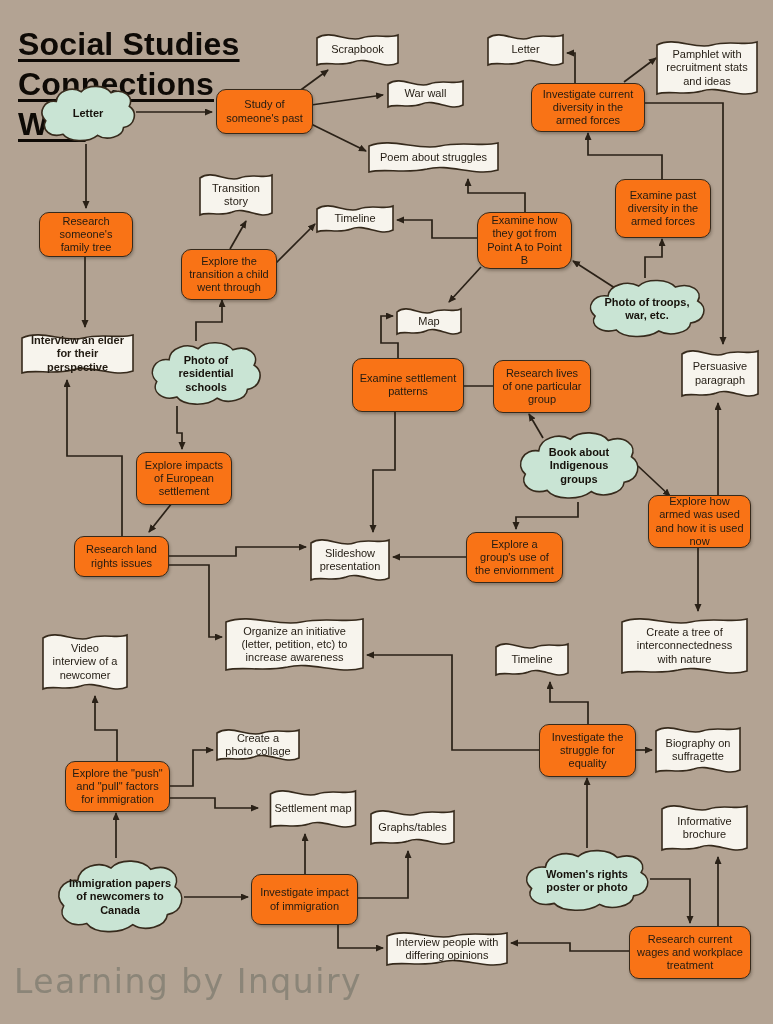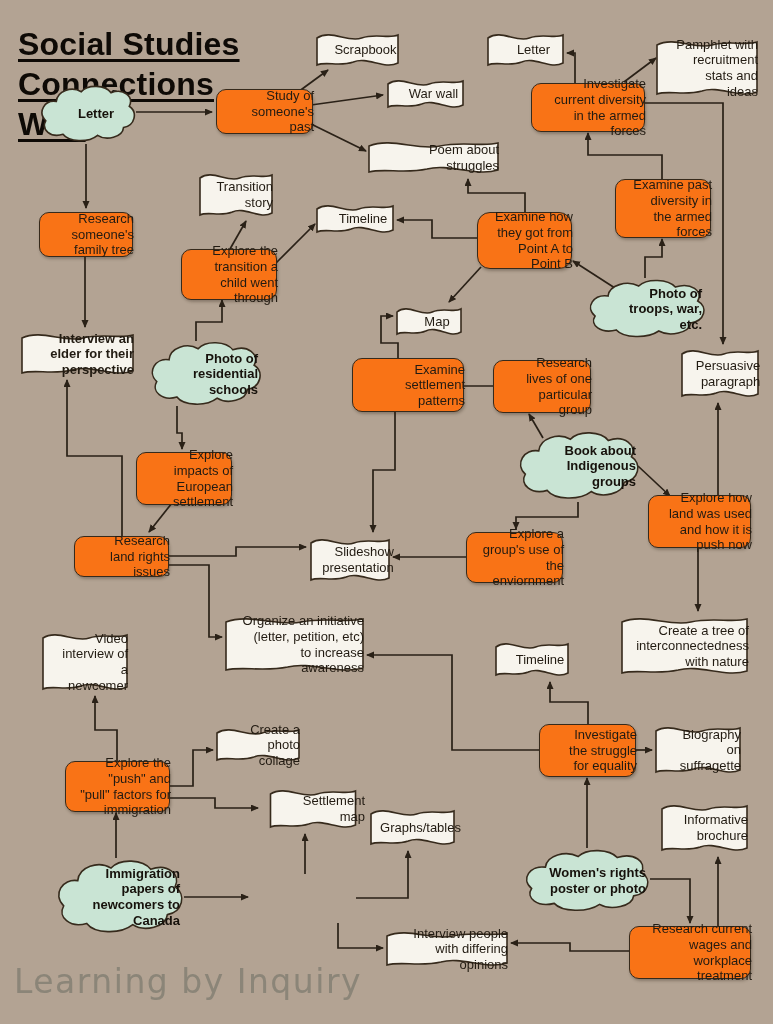--- a/index.html
+++ b/index.html
@@ -14,23 +14,23 @@
     white-space:pre-line;text-decoration:underline;
     text-decoration-thickness:2.5px;text-underline-offset:4px;
     letter-spacing:.2px;
   }
   #edges{position:absolute;left:0;top:0;z-index:1;}
   #edges polyline{fill:none;stroke:#2a2117;stroke-width:1.7px;}
   #nodes{position:absolute;left:0;top:0;width:100%;height:100%;z-index:2;}
   .node{position:absolute;}
   .node .shape{position:absolute;left:0;top:0;width:100%;height:100%;}
   .node .lbl{
-    position:absolute;left:8px;top:0;width:100%;height:100%;
-    display:flex;align-items:center;justify-content:center;text-align:right;
-    font-size:13px;line-height:1.2;color:#221b12;padding:0 4px;box-sizing:border-box;
+    position:absolute;left:0;top:0;width:100%;height:100%;
+    display:flex;align-items:center;justify-content:center;text-align:center;
+    font-size:11px;line-height:1.2;color:#221b12;padding:0 4px;box-sizing:border-box;
   }
   .node.rect{
     background:#f97316;border:1.6px solid #362a1c;border-radius:10px;
     box-shadow:1px 2px 3px rgba(40,30,15,.3);
   }
   .node.rect .lbl{padding:0 6px;}
   .node.cloud .lbl{font-weight:bold;color:#16110b;padding:0 12px;}
   .node.flag .lbl{padding:2px 8px;}
   #watermark{
     position:absolute;left:14px;top:962px;z-index:3;
@@ -159,27 +159,30 @@
       <div class="node rect" style="left: 74px; top: 536px; width: 93px; height: 39px;">
         <span class="lbl">Research land rights issues</span>
       </div>
       <div class="node rect" style="left: 352px; top: 358px; width: 94px; height: 52px; padding-left: 16px;">
         <span class="lbl">Examine settlement patterns</span>
       </div>
       <div class="node rect" style="left: 493px; top: 360px; width: 96px; height: 51px;">
         <span class="lbl">Research lives of one particular group</span>
       </div>
       <div class="node rect" style="left: 648px; top: 495px; width: 101px; height: 51px;">
-        <span class="lbl">Explore how land was used and how it is push now</span>
+        <span class="lbl">Explore how armed was used and how it is used now</span>
       </div>
       <div class="node rect" style="left: 466px; top: 532px; width: 95px; height: 49px;">
         <span class="lbl">Explore a group's use of the enviornment</span>
       </div>
       <div class="node rect" style="left: 65px; top: 761px; width: 103px; height: 49px;">
         <span class="lbl">Explore the "push" and "pull" factors for immigration</span>
+      </div>
+      <div class="node rect" style="left: 251px; top: 874px; width: 105px; height: 49px;">
+        <span class="lbl">Investigate impact of immigration</span>
       </div>
       <div class="node rect" style="left: 539px; top: 724px; width: 95px; height: 51px;">
         <span class="lbl">Investigate the struggle for equality</span>
       </div>
       <div class="node rect" style="left: 629px; top: 926px; width: 120px; height: 51px;">
         <span class="lbl">Research current wages and workplace treatment</span>
       </div>
       <div class="node flag" style="left: 316px; top: 31px; width: 83px; height: 38px;">
         <svg class="shape" viewBox="0 0 83 38">
           <path d="M1 7 C 14.94 -2 31.54 12 45.650000000000006 7 C 59.76 2 73.04 8 82 4 L 82 32 C 68.06 39 51.46 25 37.35 31 C 23.240000000000002 36 9.959999999999999 30 1 34 Z" fill="#f7f4ed" stroke="#362a1c" stroke-width="1.6"></path>

